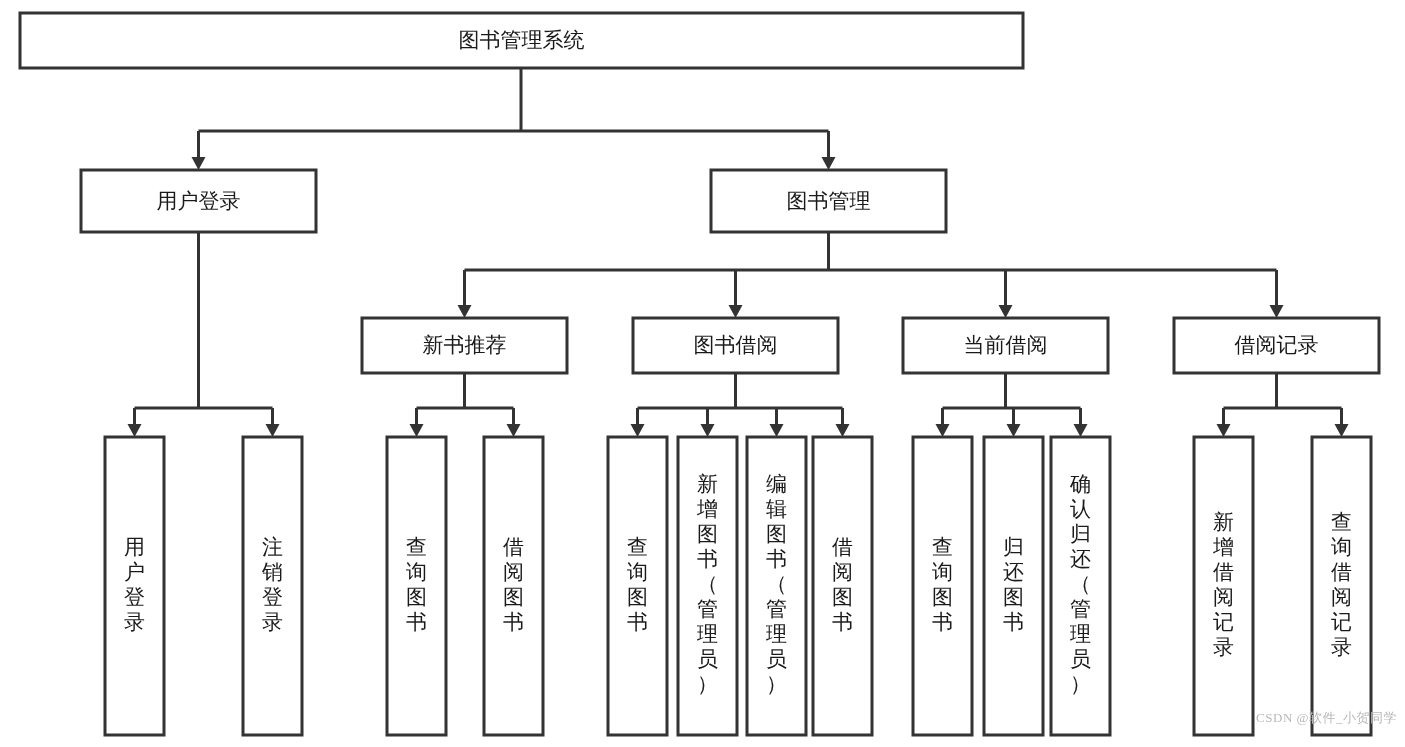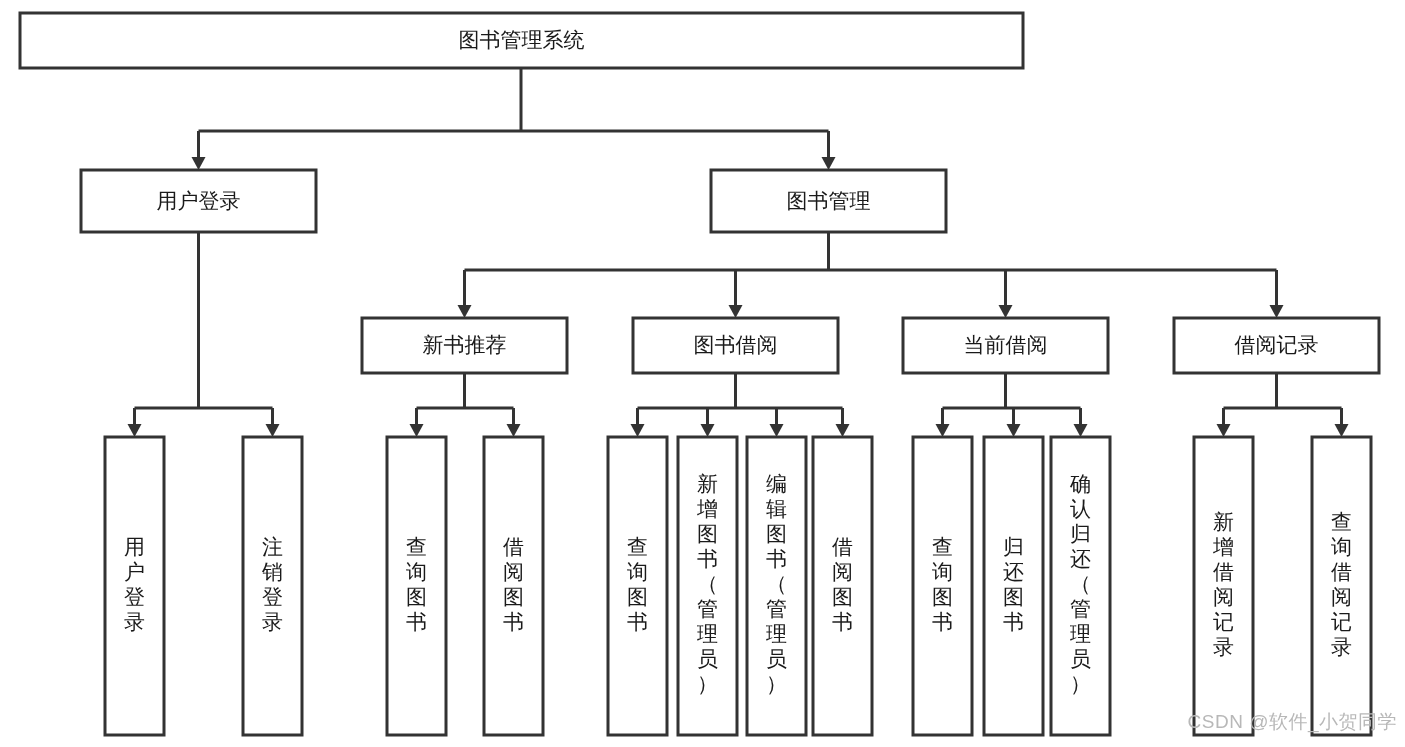--- a/index.html
+++ b/index.html
@@ -49,23 +49,23 @@
     stroke-width: 3;
     fill: none;
     stroke-linecap: butt;
   }
   .edge-arrow {
     fill: #333333;
   }
   .watermark {
     position: absolute;
     right: 8px;
-    bottom: 12px;
-    font-family: Liberation Sans, sans-serif;
-    font-size: 19px;
+    bottom: 20px;
+    font-family: Liberation Serif, serif;
+    font-size: 13px;
     color: #b8b8b8;
     white-space: nowrap;
     letter-spacing: 0.5px;
   }
 </style>
 </head>
 <body>
 
 <div id="diagram-root">
   <svg class="flow" viewBox="0 0 1405 747" xmlns="http://www.w3.org/2000/svg">

